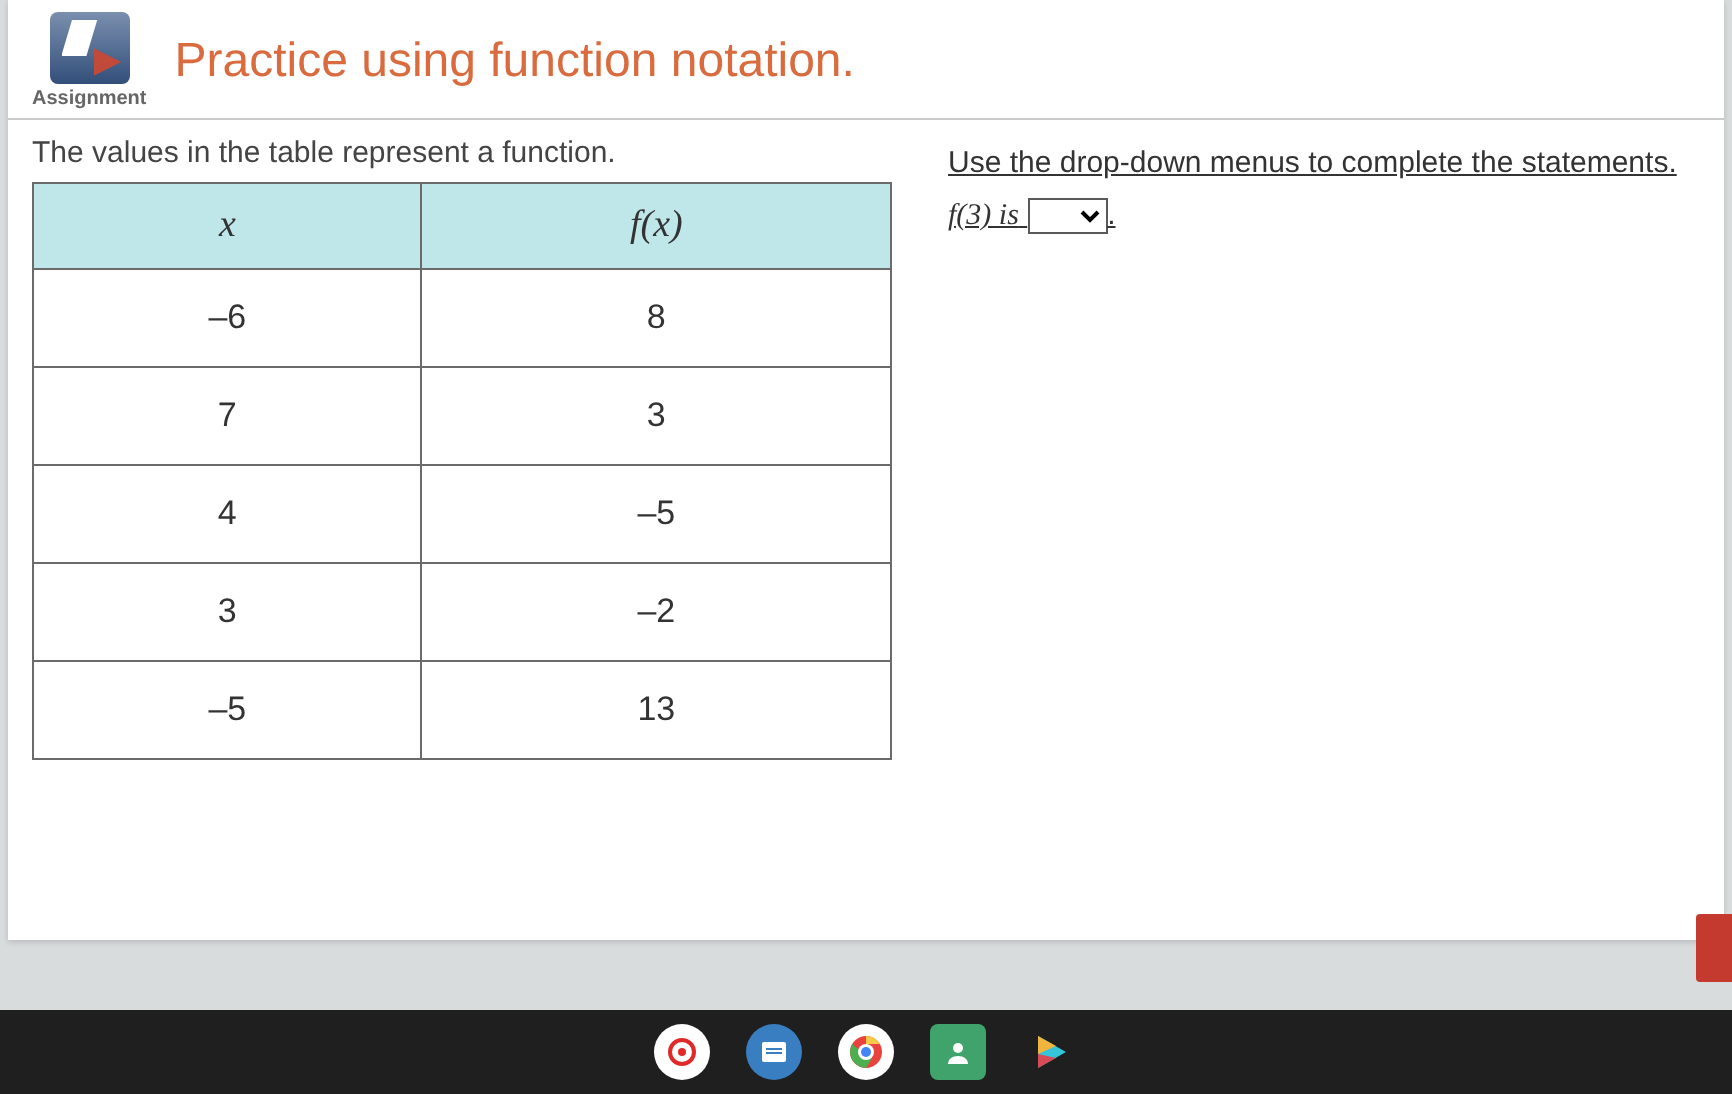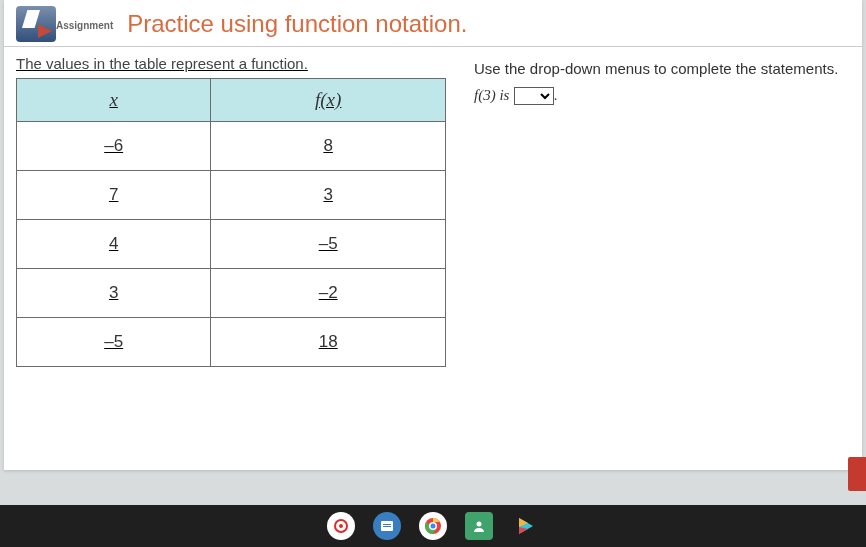--- a/index.html
+++ b/index.html
@@ -18,21 +18,21 @@
     box-shadow: 0 1px 3px rgba(0,0,0,.15);
   }
   .header {
     display: flex;
     align-items: center;
     padding: 6px 12px 4px 12px;
     border-bottom: 1px solid #ccc;
   }
   .logo-wrap {
     display: flex;
-    flex-direction: row;
+    flex-direction: column;
     align-items: center;
     margin-right: 14px;
   }
   .logo {
     width: 40px; height: 36px;
     background: linear-gradient(#7a8fae,#324f7a);
     border-radius: 4px;
     position: relative;
   }
   .logo::before {
@@ -60,21 +60,21 @@
   .title {
     font-size: 24px;
     color: #d96b3e;
     font-weight: 500;
   }
   .content {
     display: flex;
     padding: 8px 12px 20px 12px;
     gap: 28px;
   }
-  .left { flex: 0 0 430px; text-decoration: underline; }
+  .left { flex: 0 0 430px; }
   .intro {
     font-size: 15px;
     color: #444;
     margin-bottom: 6px;
   }
   table.func {
     border-collapse: collapse;
     width: 100%;
     background: #fff;
   }
@@ -93,20 +93,21 @@
     font-size: 19px;
     padding: 10px 8px;
   }
   table.func th.fx::before { content: ""; }
   .right {
     flex: 1;
     font-size: 15px;
     color: #333;
     line-height: 1.6;
     padding-top: 2px;
+    text-decoration: underline;
   }
   .right .stmt { margin-bottom: 2px; }
   .fnotn { font-family: "Times New Roman", serif; font-style: italic; }
   select.blank {
     border: 1px solid #5a5a5a;
     background: #fff;
     font-size: 12px;
     height: 18px;
     vertical-align: middle;
   }
@@ -175,21 +176,21 @@
           <tr>
             <td>4</td>
             <td>–5</td>
           </tr>
           <tr>
             <td>3</td>
             <td>–2</td>
           </tr>
           <tr>
             <td>–5</td>
-            <td>18</td>
+            <td>13</td>
           </tr>
         </tbody>
       </table>
     </div>
 
     <div class="right">
       <div class="stmt">Use the drop-down menus to complete the statements.</div>
       <div class="stmt">
         <span class="fnotn">f(3) is</span>
         <select class="blank w2"><option></option></select><span>.</span>

